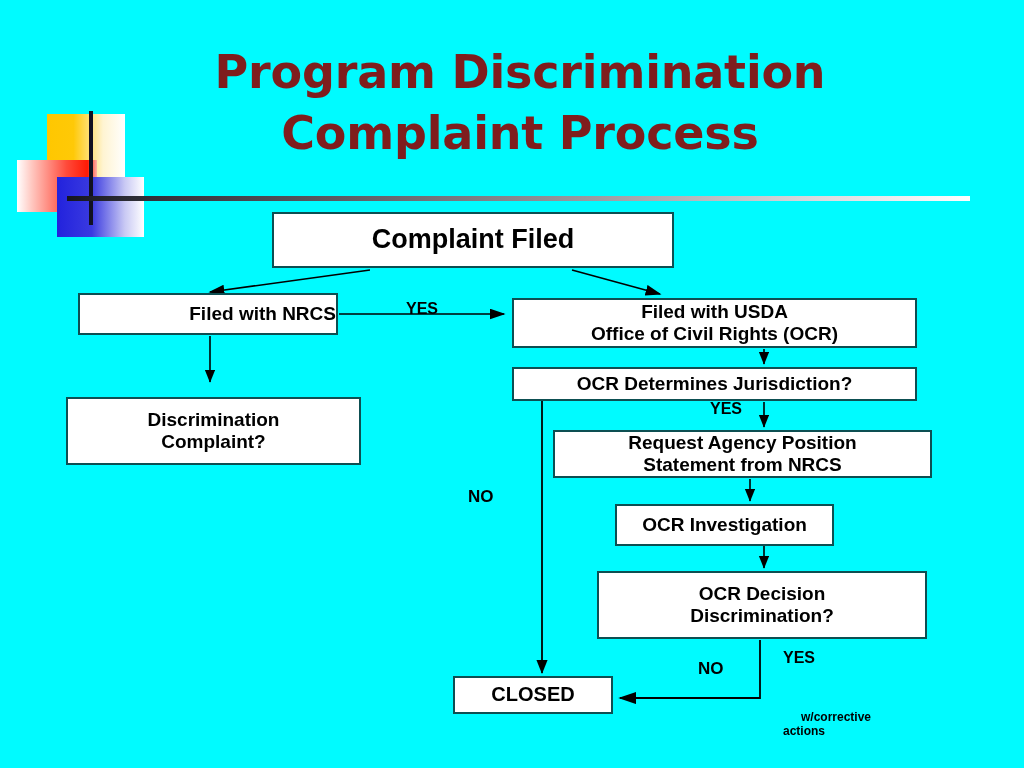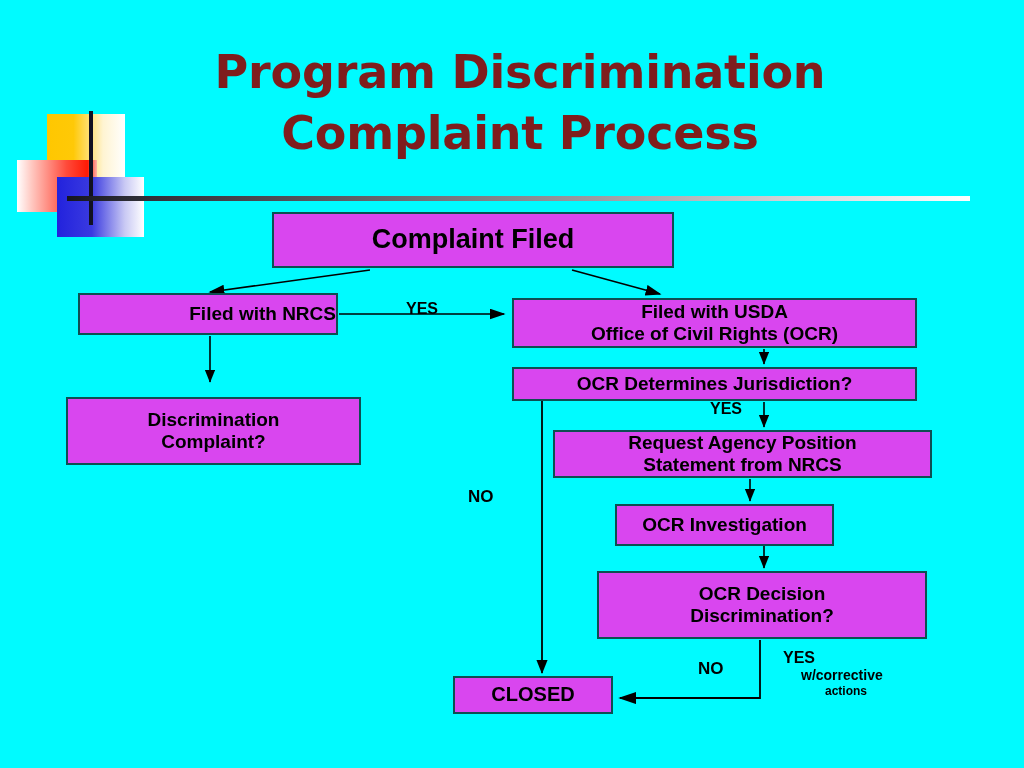--- a/index.html
+++ b/index.html
@@ -66,21 +66,21 @@
     left: 67px; top: 196px;
     width: 903px; height: 5px;
     background: linear-gradient(to right, #15151F 0%, #2A2A33 6%, #5B5B62 30%, #9A9AA0 58%, #D8D8DC 82%, #FFFFFF 100%);
   }
 
   
   .box {
     position: absolute;
     box-sizing: border-box;
     border: 2px solid #0D4F52;
-    background: #d946ef;
+    background: #ffffff;
     color: #000000;
     font-weight: bold;
     display: flex;
     align-items: center;
     justify-content: center;
     text-align: center;
     line-height: 1.18;
     font-family: "Liberation Sans", sans-serif;
   }
   .box span { display: block; }
@@ -103,28 +103,28 @@
     font-family: "Liberation Sans", sans-serif;
     white-space: nowrap;
   }
   #label-yes-nrcs       { left: 406px; top: 300px; font-size: 16px; }
   #label-yes-jurisdict  { left: 710px; top: 400px; font-size: 16px; }
   #label-no-jurisdict   { left: 468px; top: 487px; font-size: 17px; }
   #label-no-decision    { left: 698px; top: 659px; font-size: 17px; }
   #label-yes-corrective { left: 783px; top: 649px; font-size: 16px; }
   #label-yes-corrective .sub {
     display: block;
-    font-size: 14px;
+    font-size: 12px;
     margin-left: 18px;
     line-height: 1.18;
+    margin-top: 43px;
   }
   #label-yes-corrective .sub2 {
     display: block;
     font-size: 12px;
-    margin-left: 42px;
     line-height: 1.18;
   }
 
   
   #connectors {
     position: absolute;
     left: 0; top: 0;
     width: 1024px; height: 768px;
     pointer-events: none;
   }

